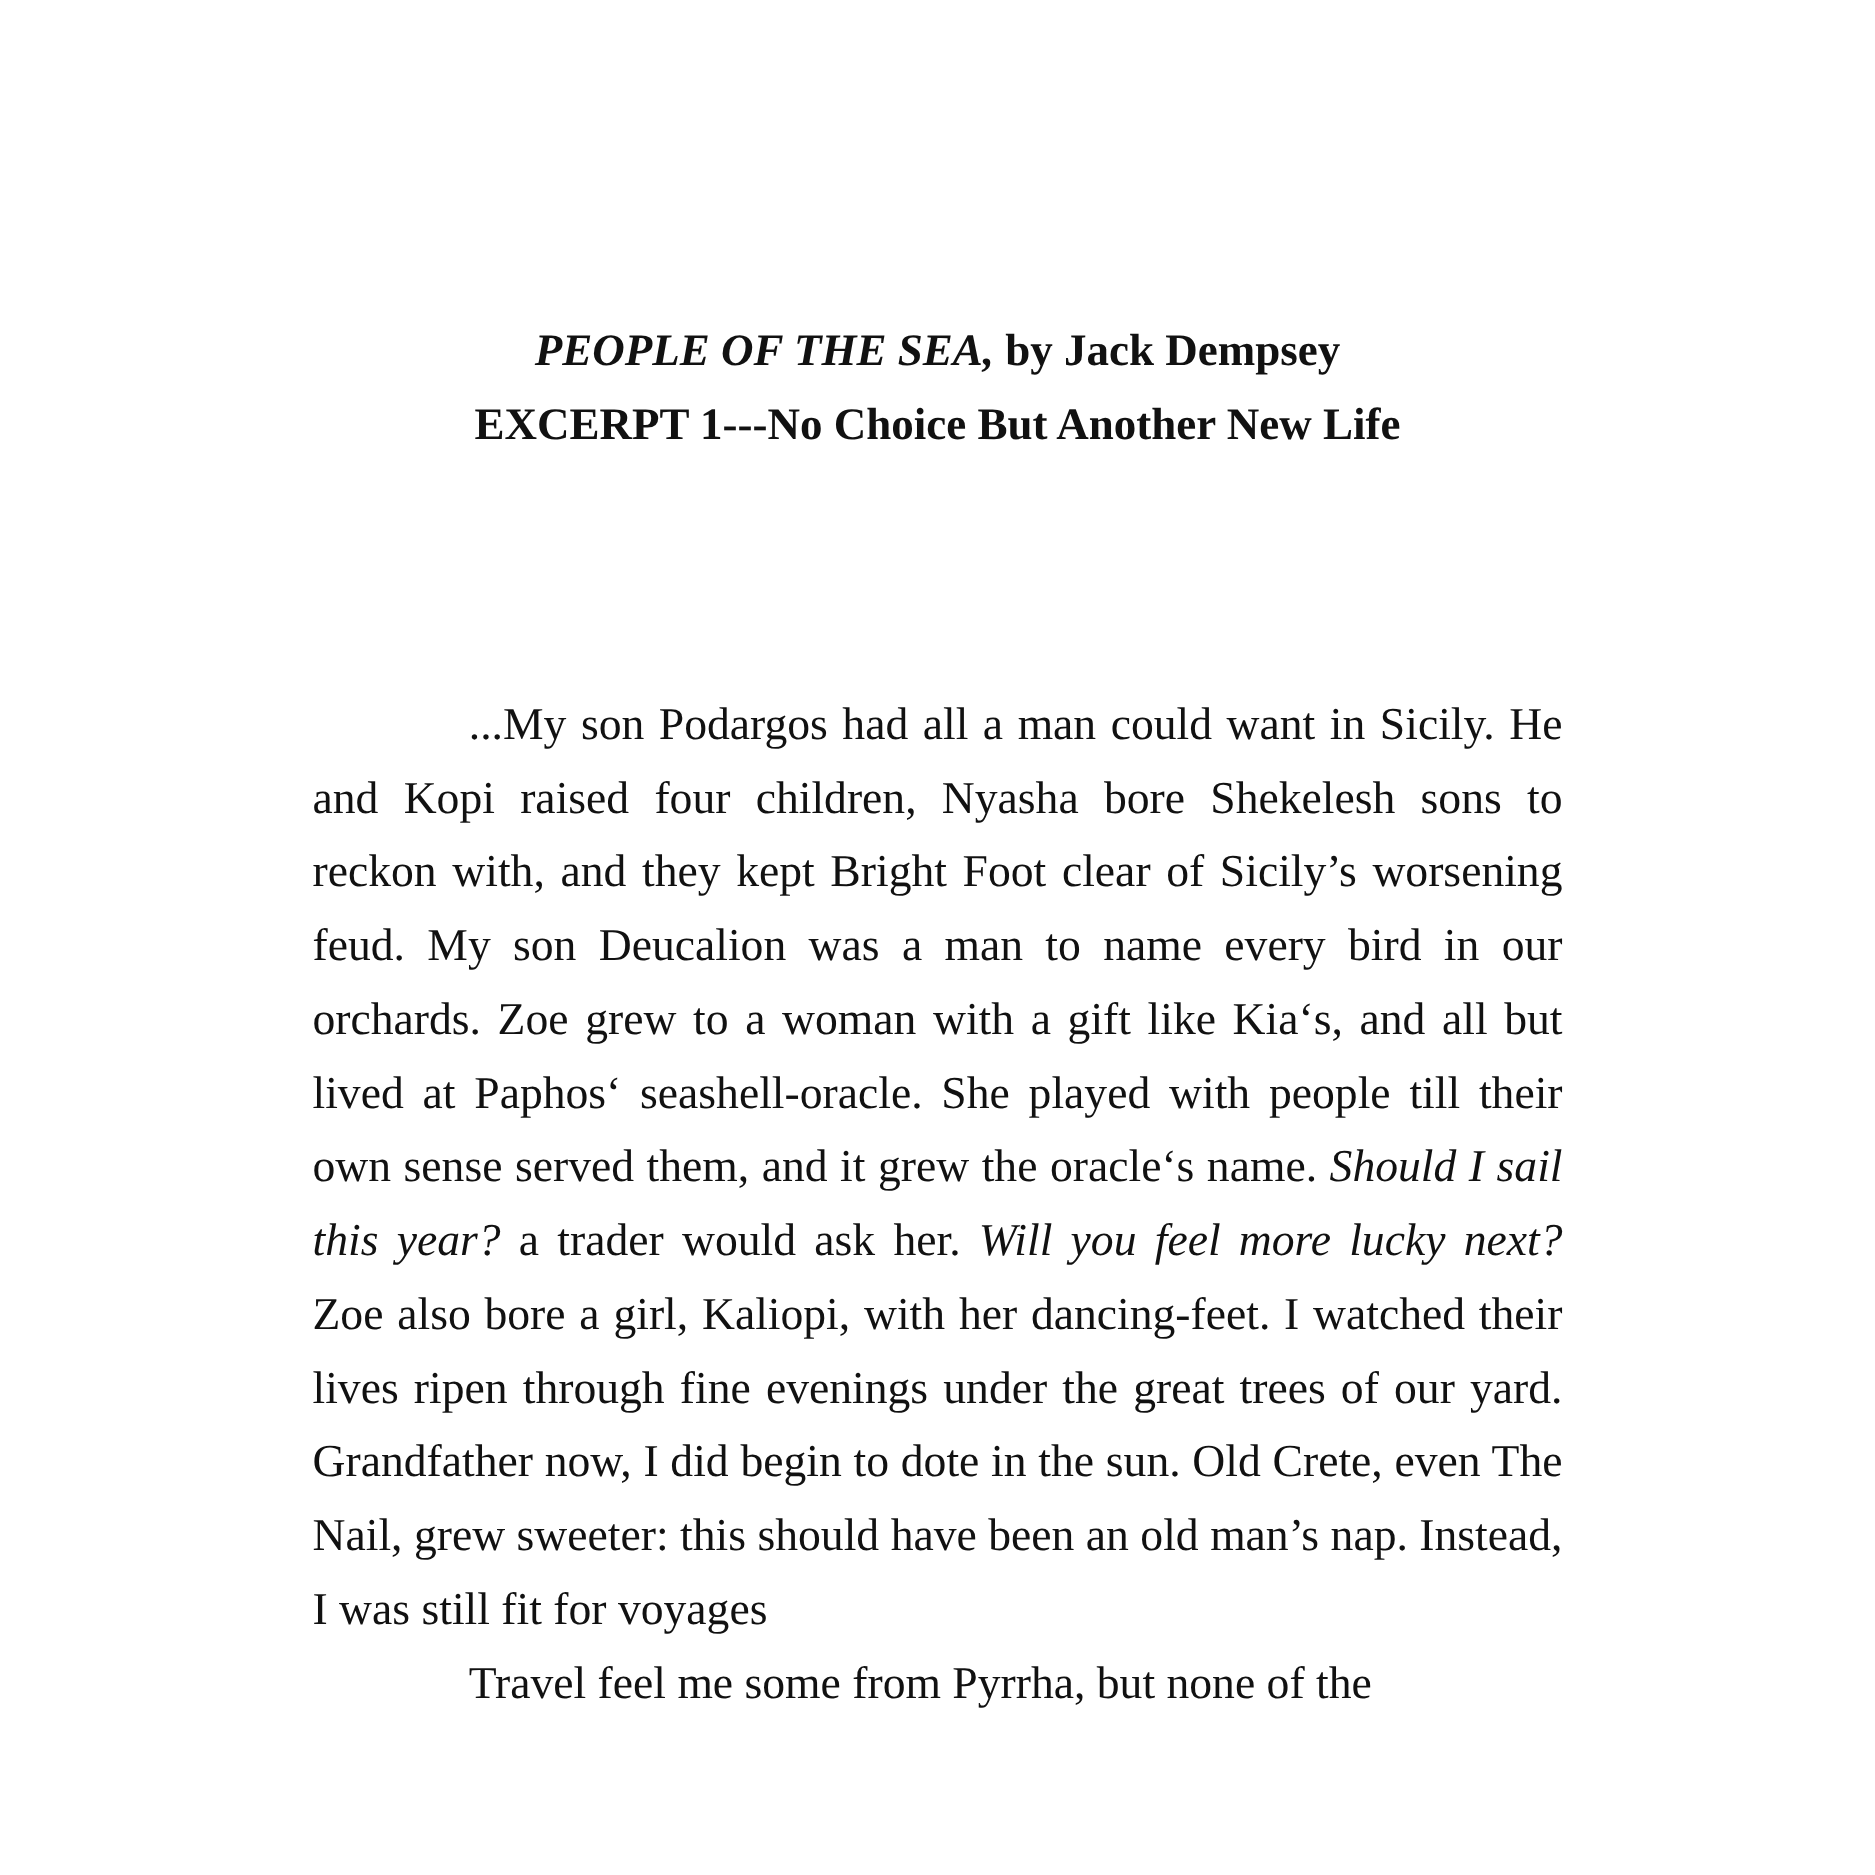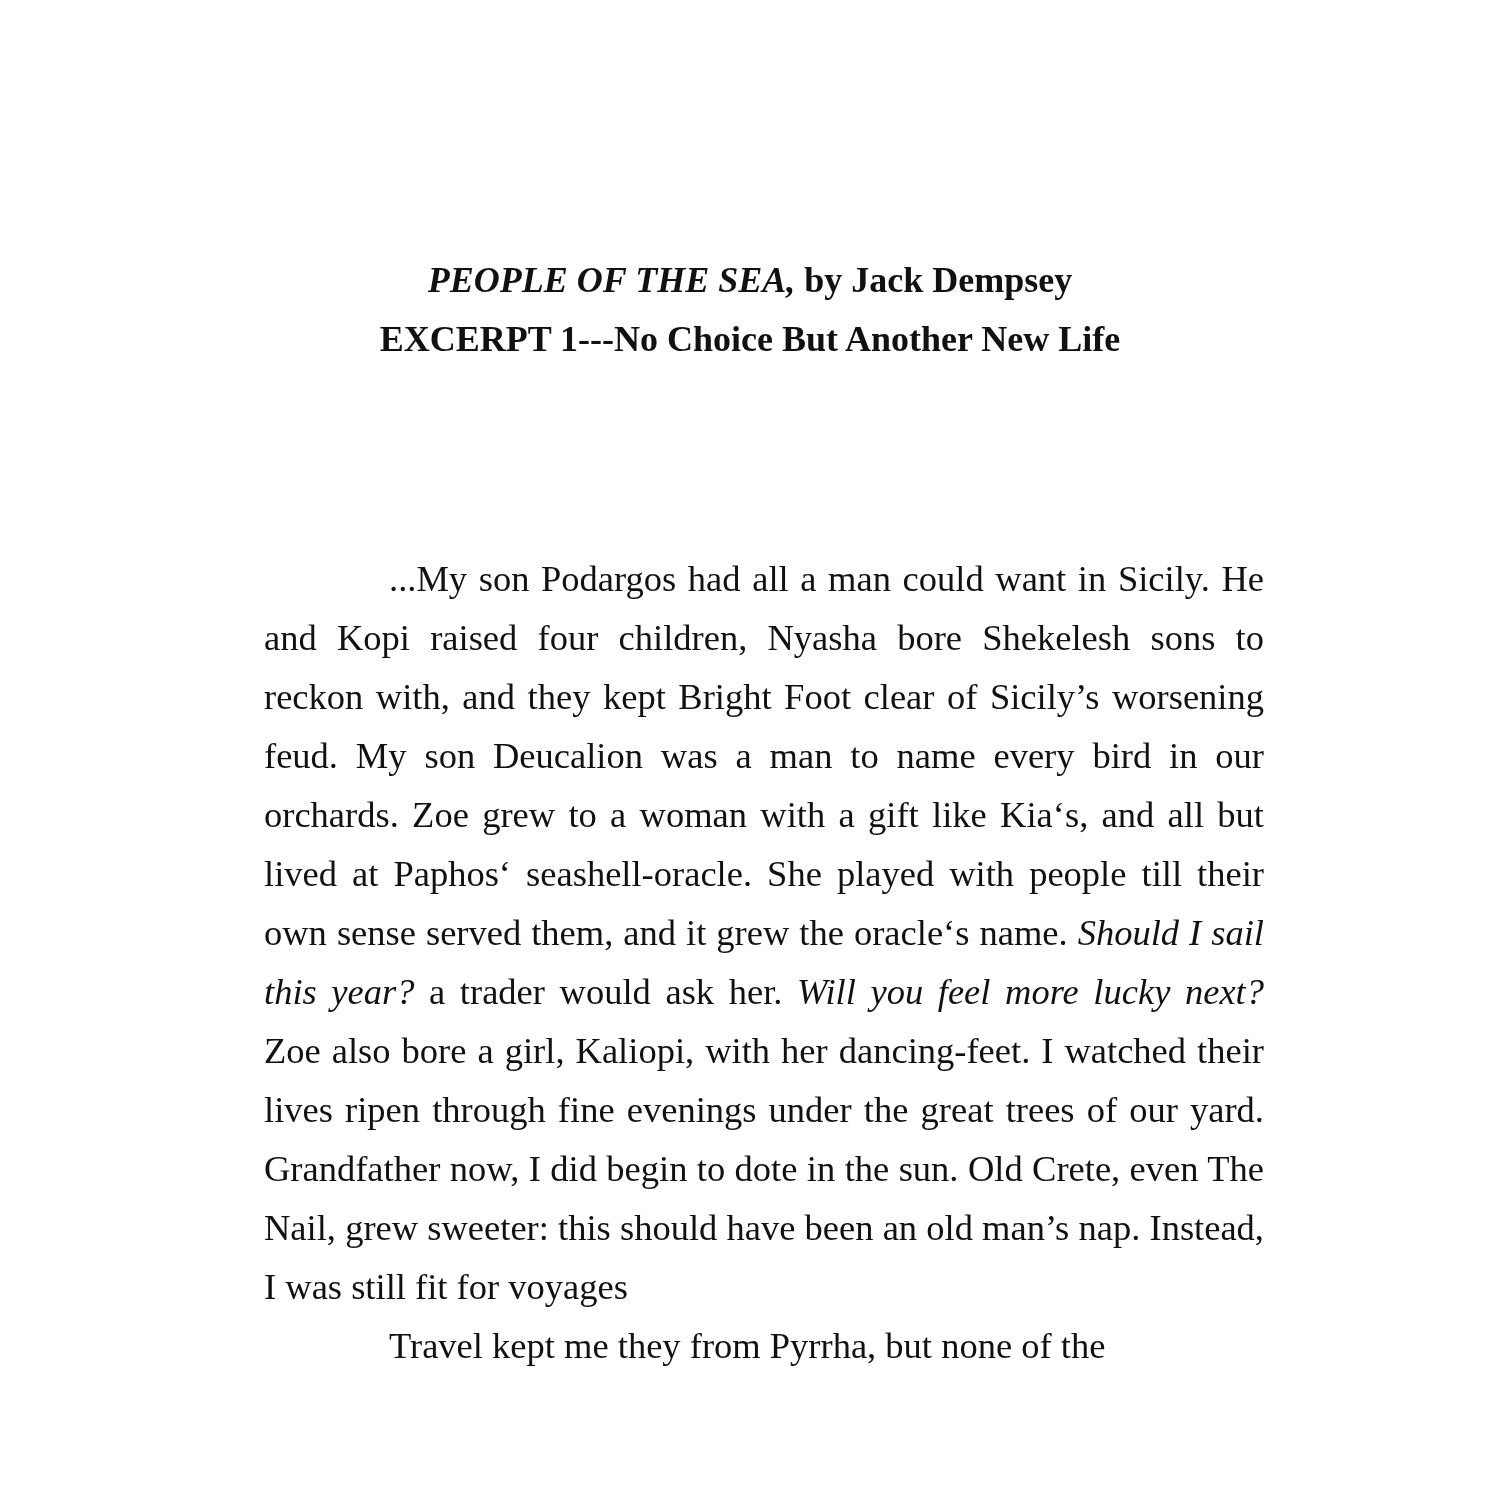--- a/index.html
+++ b/index.html
@@ -23,21 +23,21 @@
     text-align: center;
     font-weight: bold;
     font-size: 36px;
     line-height: 59px;
   }
   .title-block .line { display: block; }
   .title-block em { font-style: italic; }
   .body-text {
     position: absolute;
     top: 549px;
-    left: 264px;
+    left: 250px;
     width: 1000px;
     font-size: 36.5px;
     line-height: 59px;
     text-align: justify;
   }
   .body-text p {
     margin: 0;
     text-indent: 125px;
   }
   .body-text em { font-style: italic; }
@@ -45,14 +45,14 @@
 </head>
 <body>
 
 <div class="title-block">
   <span class="line"><em>PEOPLE OF THE SEA,</em><span> by Jack Dempsey</span></span>
   <span class="line">EXCERPT 1---No Choice But Another New Life</span>
 </div>
 
 <div class="body-text">
   <p><span>...My son Podargos had all a man could want in Sicily. He and Kopi raised four children, Nyasha bore Shekelesh sons to reckon with, and they kept Bright Foot clear of Sicily’s worsening feud. My son Deucalion was a man to name every bird in our orchards. Zoe grew to a woman with a gift like Kia‘s, and all but lived at Paphos‘ seashell-oracle. She played with people till their own sense served them, and it grew the oracle‘s name. </span><em>Should I sail this year?</em><span> a trader would ask her. </span><em>Will you feel more lucky next?</em><span> Zoe also bore a girl, Kaliopi, with her dancing-feet. I watched their lives ripen through fine evenings under the great trees of our yard. Grandfather now, I did begin to dote in the sun. Old Crete, even The Nail, grew sweeter: this should have been an old man’s nap. Instead, I was still fit for voyages</span></p>
-  <p><span>Travel kept me they from Pyrrha, but none of the</span></p>
+  <p><span>Travel feel me some from Pyrrha, but none of the</span></p>
 </div>
 
 </body></html>

